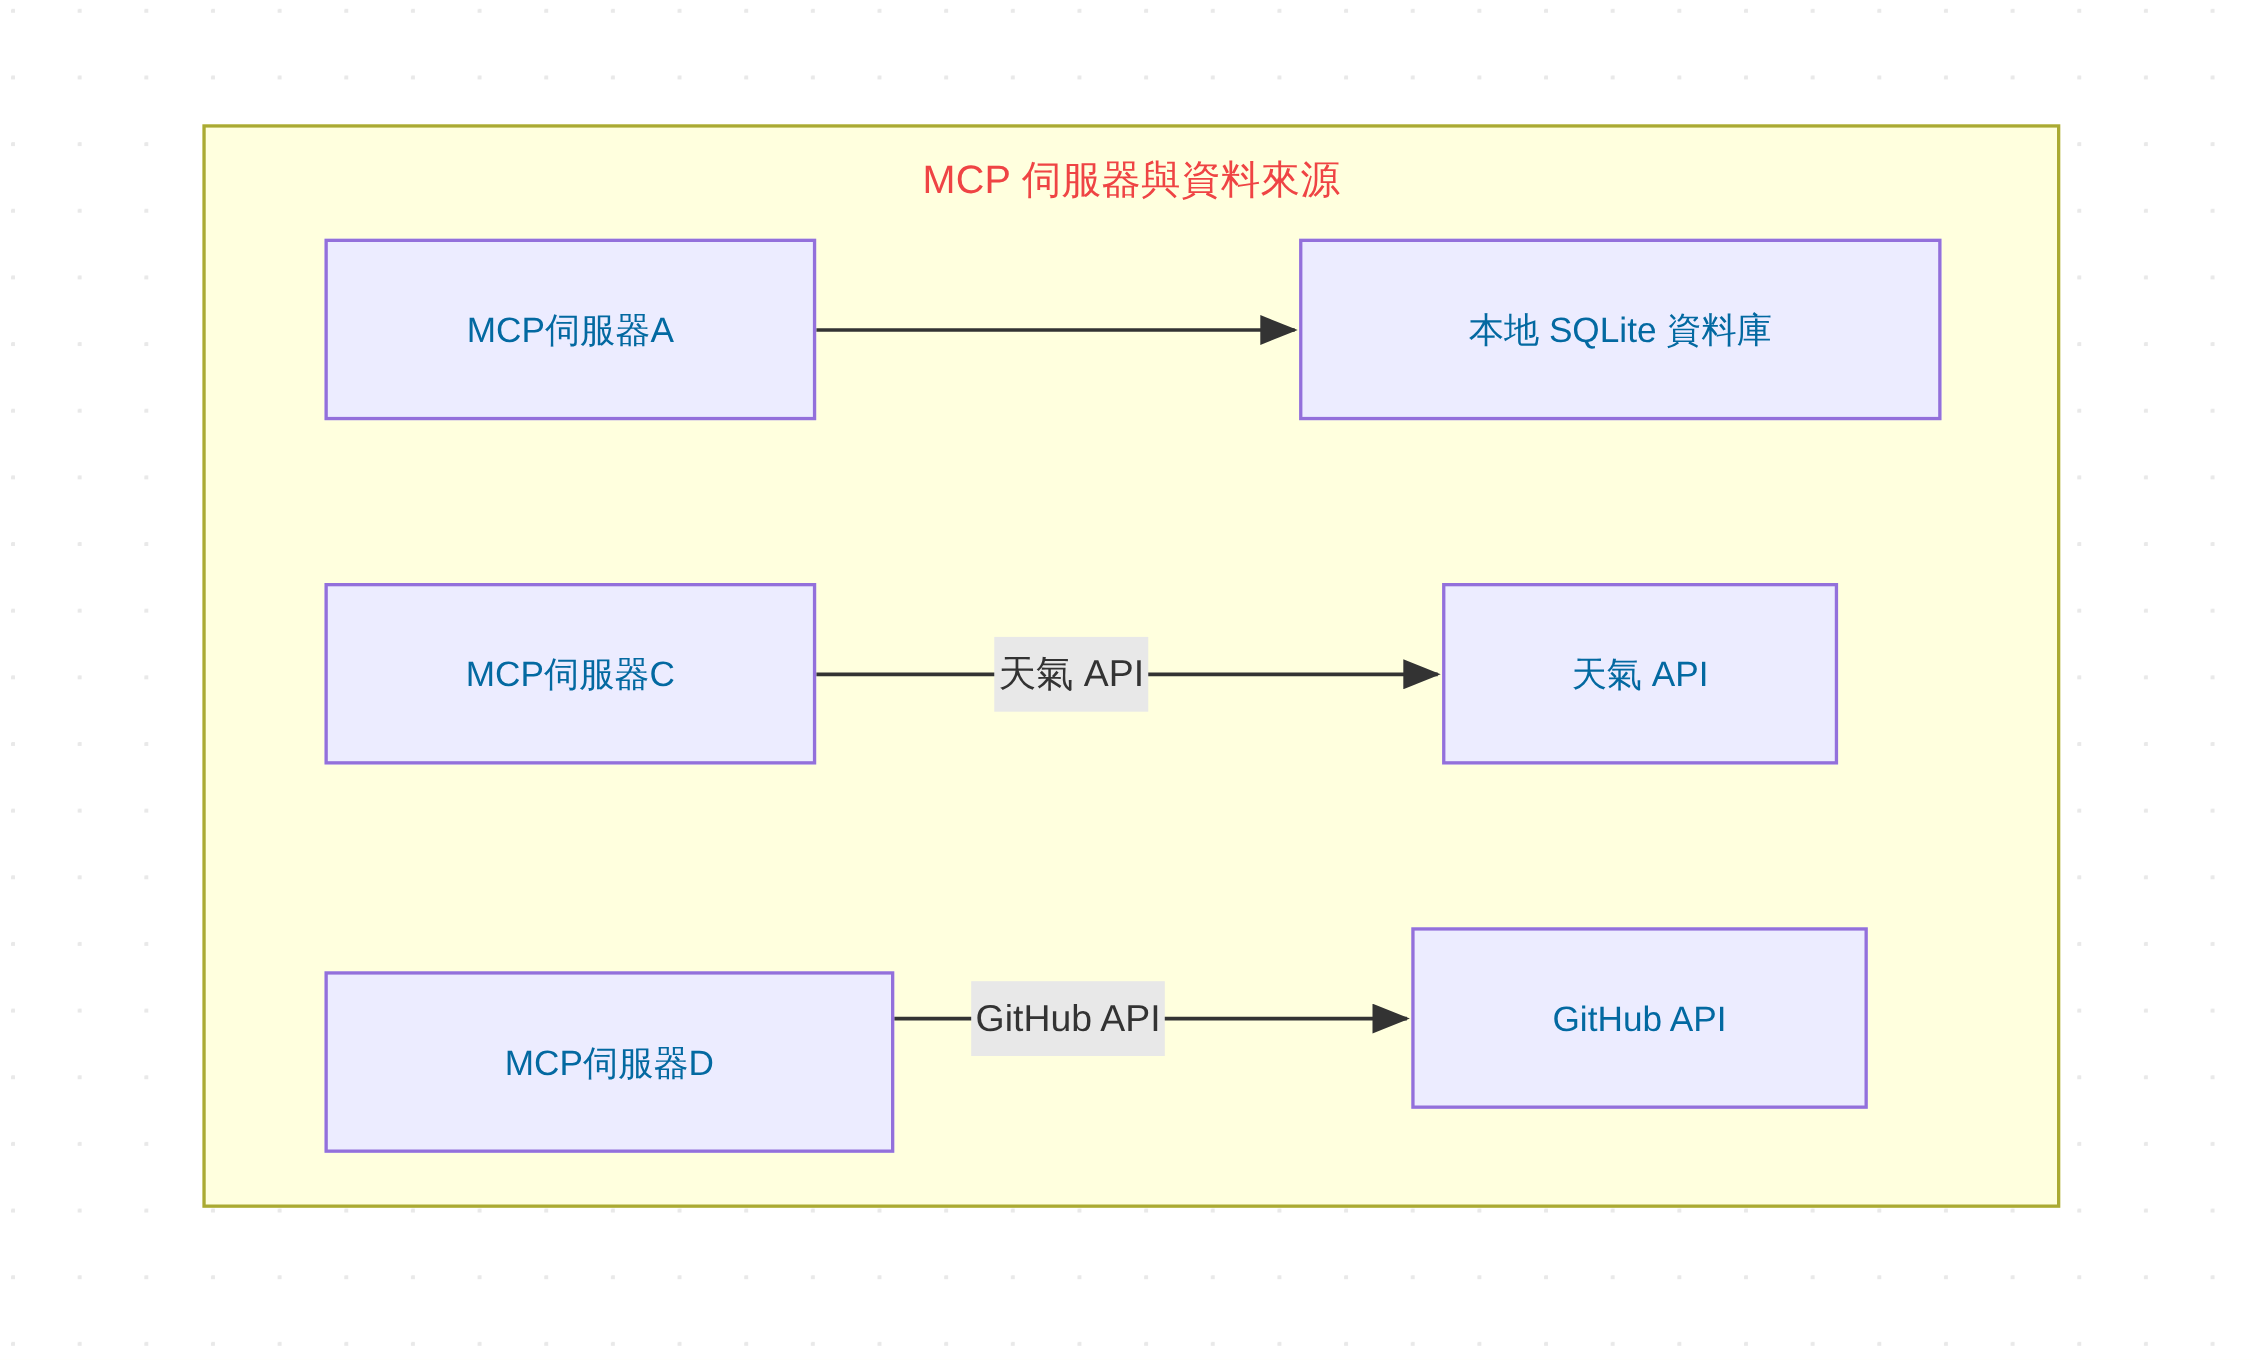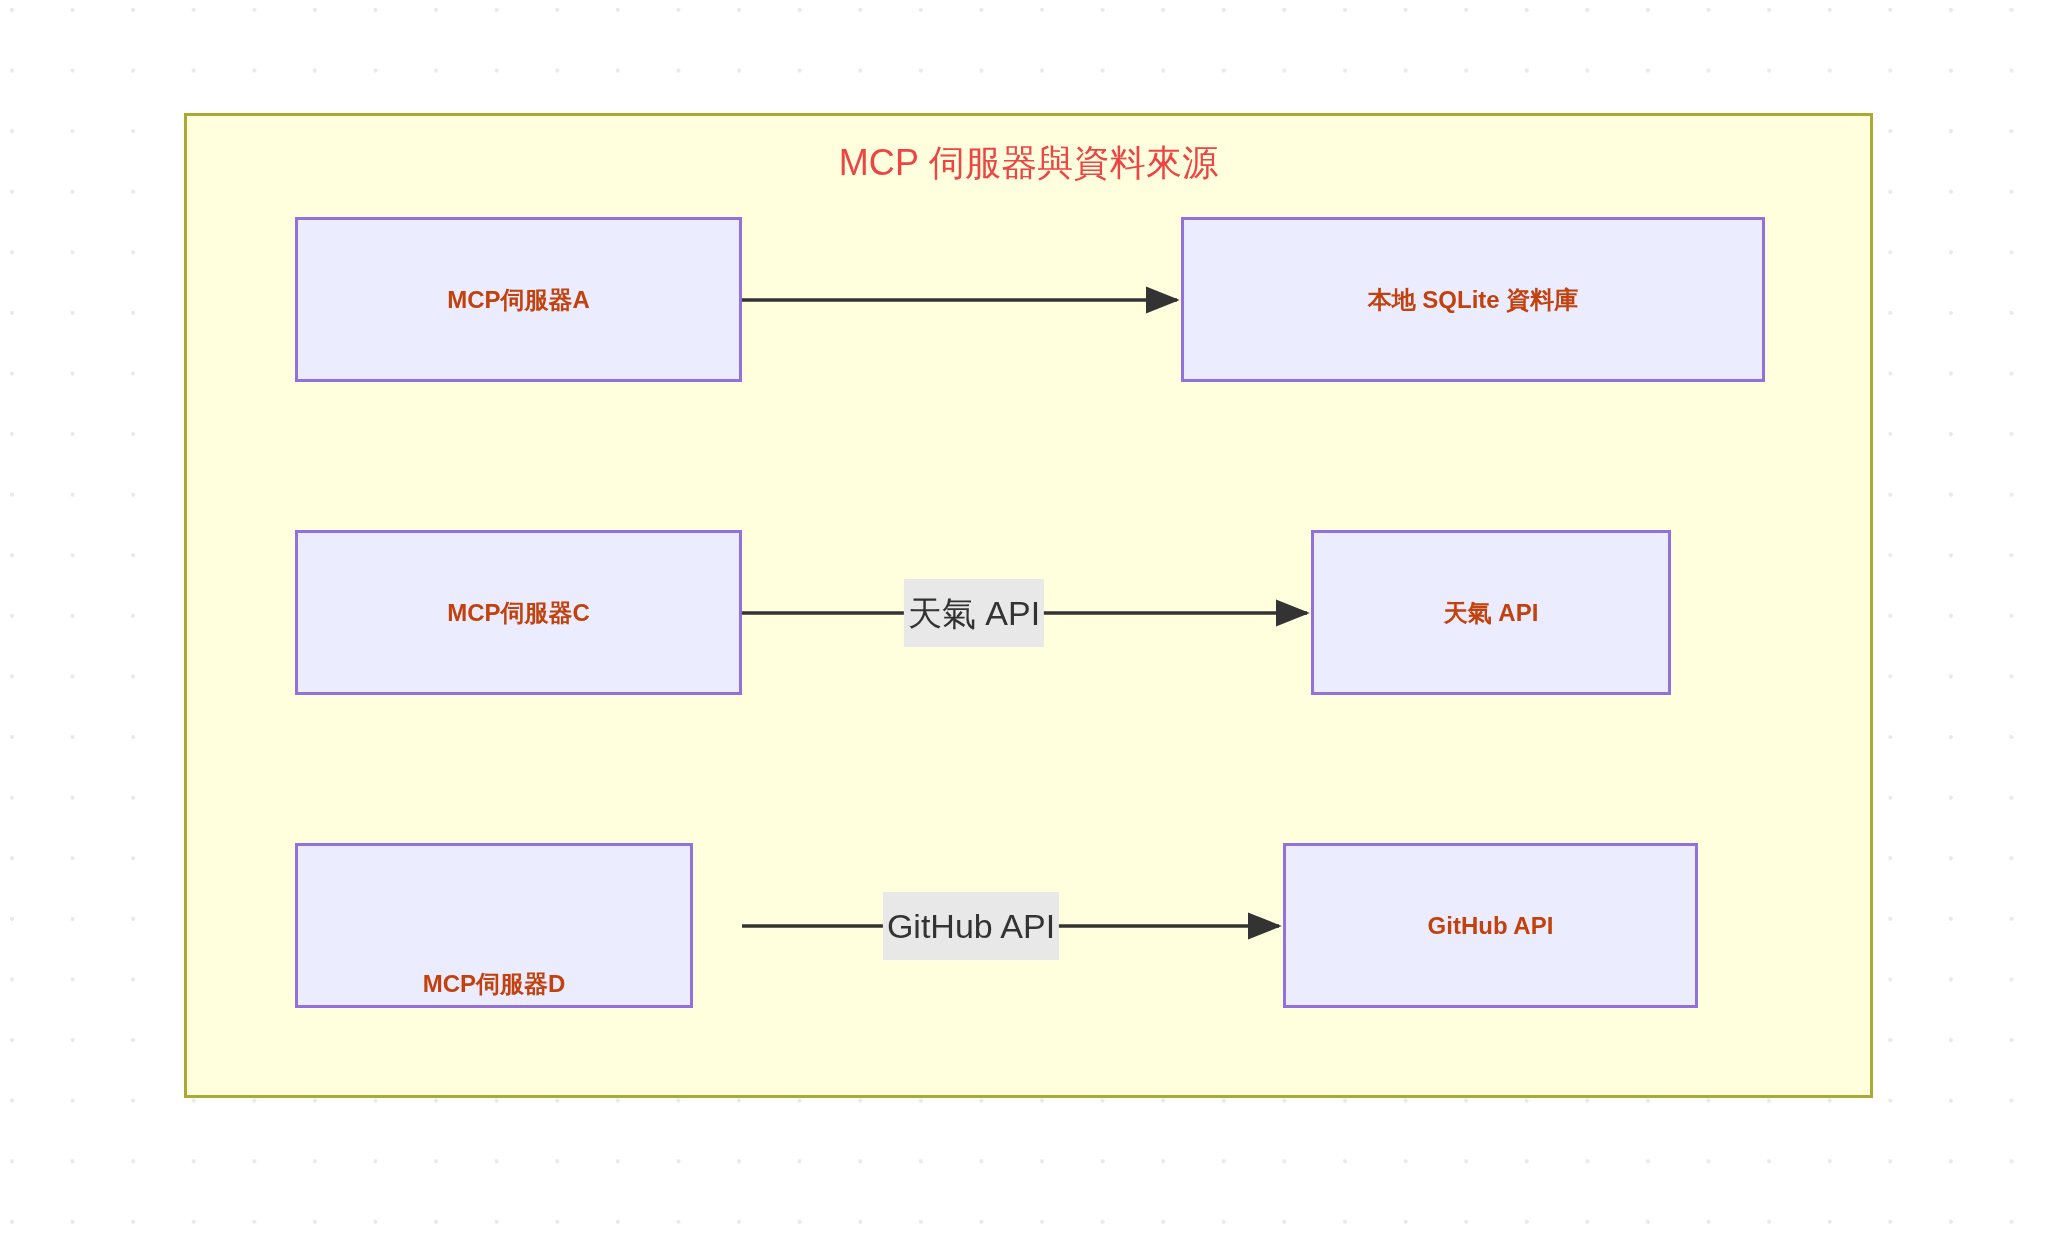--- a/index.html
+++ b/index.html
@@ -48,32 +48,31 @@
 
   
   .node {
     position: absolute;
     box-sizing: border-box;
     background: #ececff;
     border: 3px solid #9370db;
     display: flex;
     align-items: center;
     justify-content: center;
-    color: #c2410c;
-    font-size: 24px;
+    color: #0369a1;
+    font-size: 32px;
     line-height: 42px;
     white-space: nowrap;
     text-align: center;
-    font-weight: bold;
   }
 
   
   .n-a  { left: 295px;  top: 217px;  width: 447px; height: 165px; }
   .n-c  { left: 295px;  top: 530px;  width: 447px; height: 165px; }
-  .n-d  { left: 295px;  top: 843px;  width: 398px; height: 165px; align-items: flex-end; }
+  .n-d  { left: 295px;  top: 883px;  width: 518px; height: 165px; }
   
   .n-sqlite { left: 1181px; top: 217px; width: 584px; height: 165px; }
   .n-weather{ left: 1311px; top: 530px; width: 360px; height: 165px; }
   .n-github { left: 1283px; top: 843px; width: 415px; height: 165px; }
 
   
   .edges {
     position: absolute;
     left: 0;
     top: 0;

